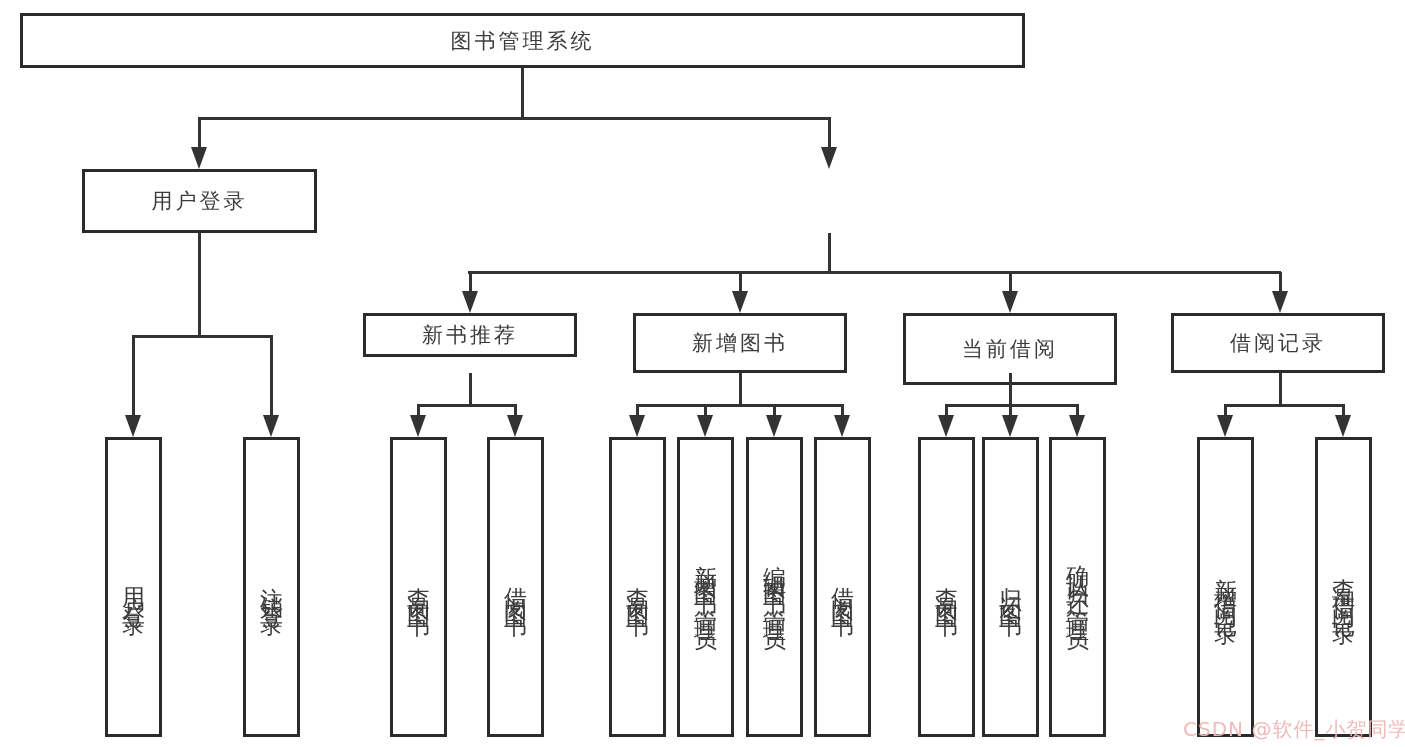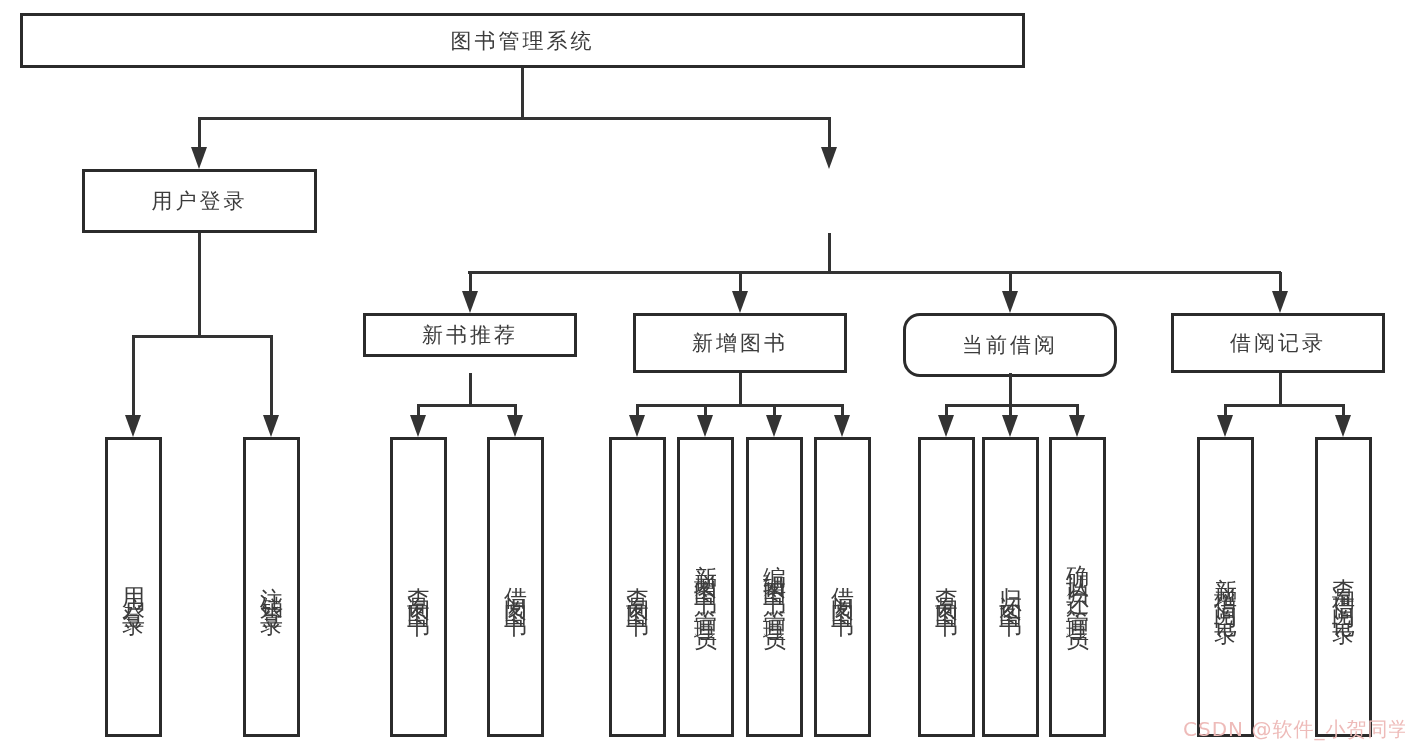--- a/index.html
+++ b/index.html
@@ -59,21 +59,21 @@
 
   <div class="vline" style="left:828px;top:233px;height:41px;"></div>
   <div class="hline" style="left:468px;top:271px;width:813px;"></div>
   <div class="arrow" style="left:461.5px;top:272px;height:41px;"></div>
   <div class="arrow" style="left:731.5px;top:272px;height:41px;"></div>
   <div class="arrow" style="left:1001.5px;top:272px;height:41px;"></div>
   <div class="arrow" style="left:1271.5px;top:272px;height:41px;"></div>
 
   <div class="box hbox" style="left:363px;top:313px;width:214px;height:44px;">新书推荐</div>
   <div class="box hbox" style="left:633px;top:313px;width:214px;height:60px;">新增图书</div>
-  <div class="box hbox" style="left:903px;top:313px;width:214px;height:64px;border-radius:17px;">当前借阅</div>
+  <div class="box hbox" style="left:903px;top:313px;width:214px;height:72px;">当前借阅</div>
   <div class="box hbox" style="left:1171px;top:313px;width:214px;height:60px;">借阅记录</div>
 
   <div class="vline" style="left:468.5px;top:373px;height:34px;"></div>
   <div class="hline" style="left:417px;top:404px;width:100px;"></div>
   <div class="arrow" style="left:410px;top:405px;height:32px;"></div>
   <div class="arrow" style="left:507px;top:405px;height:32px;"></div>
 
   <div class="vline" style="left:738.5px;top:373px;height:34px;"></div>
   <div class="hline" style="left:636px;top:404px;width:208px;"></div>
   <div class="arrow" style="left:629px;top:405px;height:32px;"></div>

